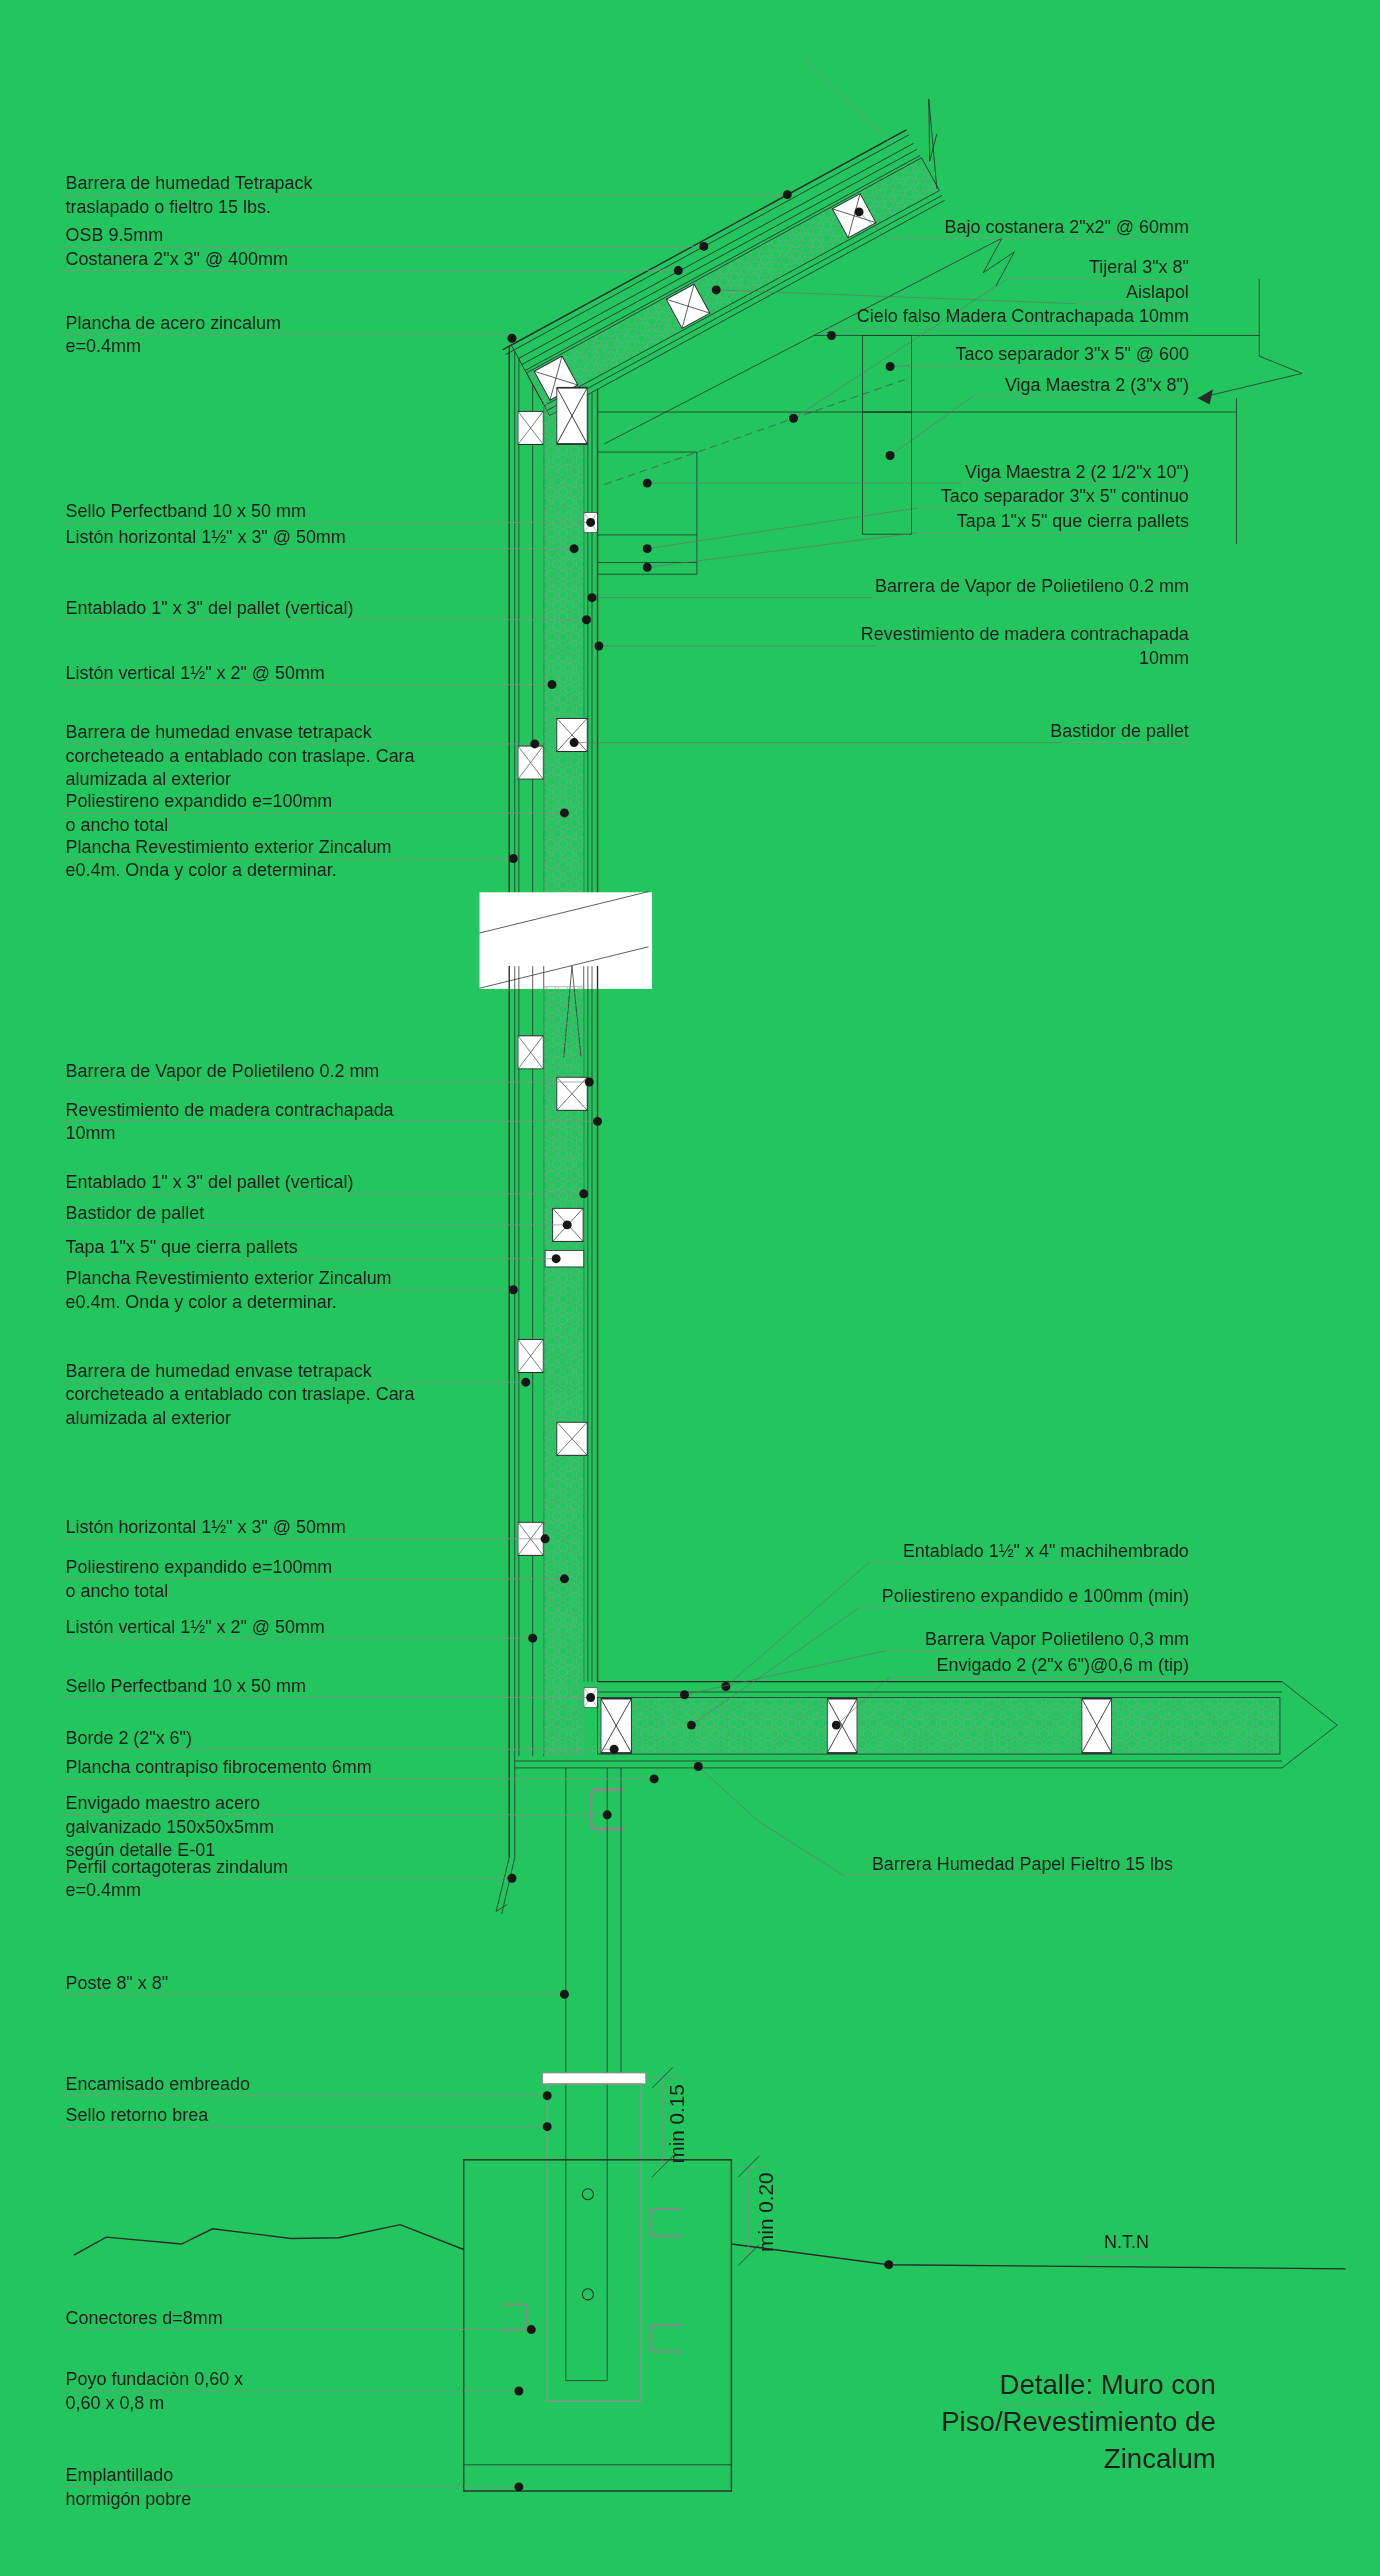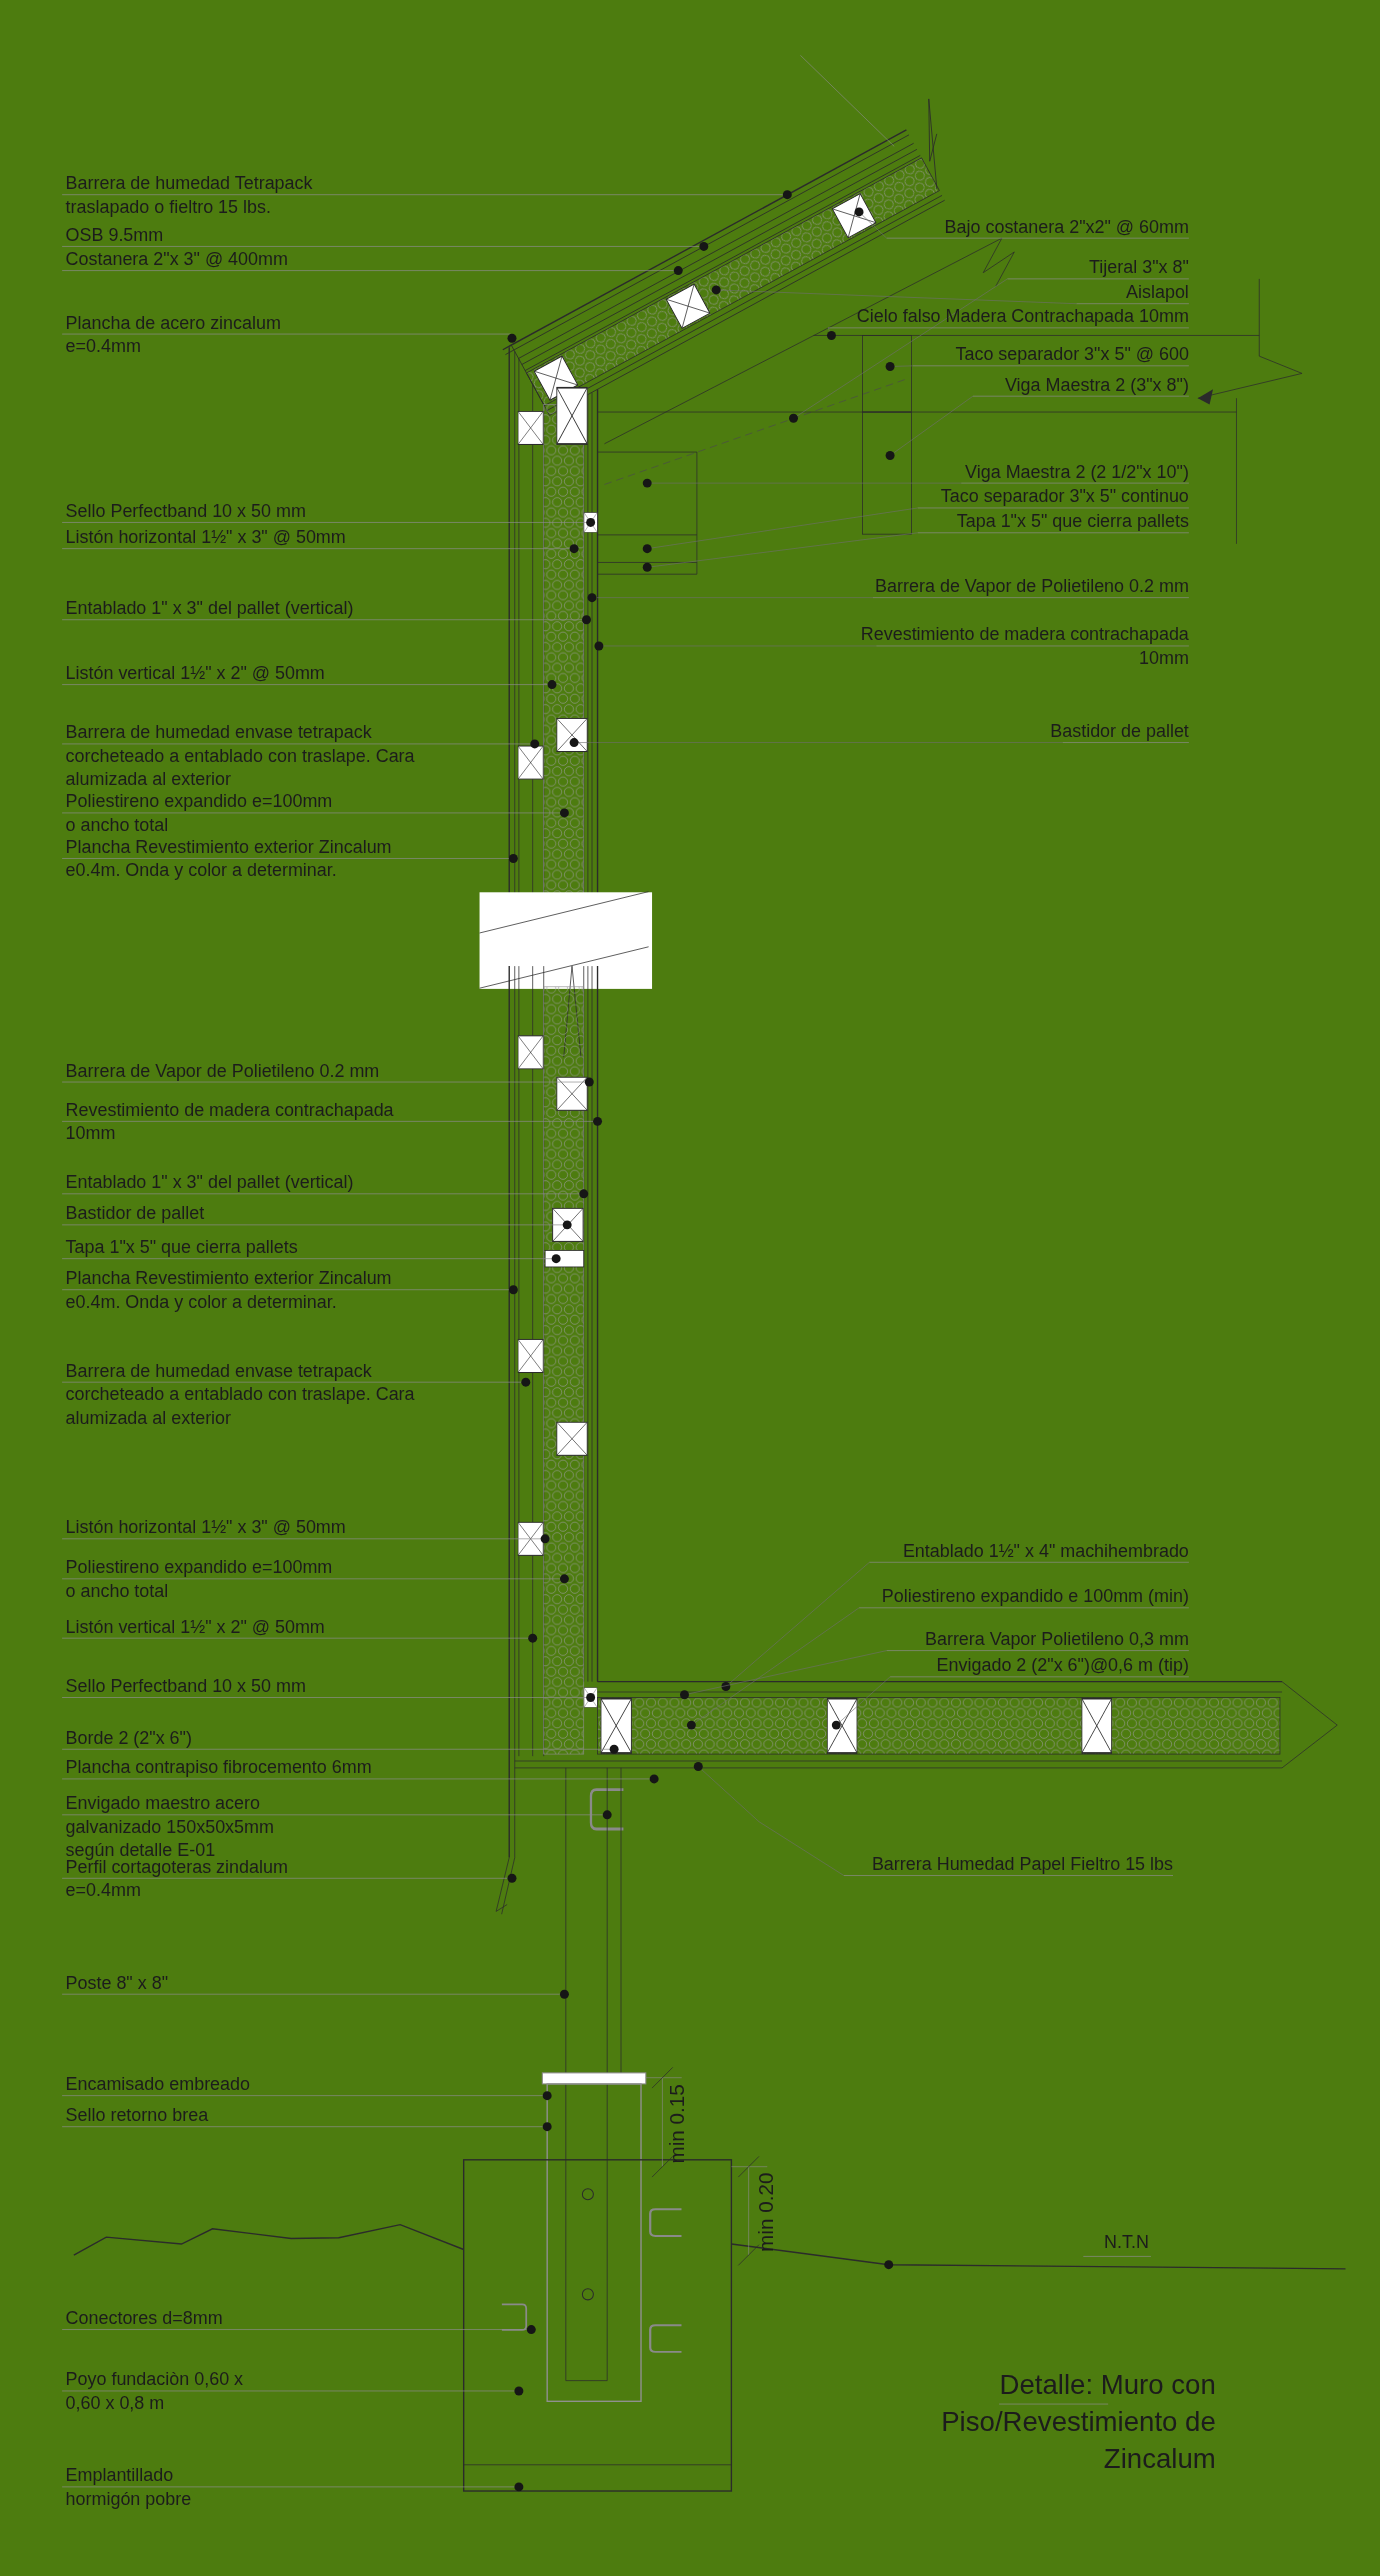--- a/index.html
+++ b/index.html
@@ -1,16 +1,16 @@
 <!DOCTYPE html>
 <html style="font-size:11px"><head>
 <meta charset="utf-8">
 <style>
   html,body{margin:0;padding:0;background:#ffffff;}
-  .stage{width:1380px;height:2576px;position:relative;background:#4d7c0f;}
+  .stage{width:1380px;height:2576px;position:relative;background:#22c55e;}
   svg{display:block;}
   text{font-family:"Liberation Sans",sans-serif;font-size:26px;fill:#1c1c1c;}
   .r{text-anchor:end;}
   .ttl{font-size:40px;}
   .dim{font-size:30px;text-anchor:middle;}
   .ntn{font-size:26px;text-anchor:end;}
   .s1{stroke:#2b2b2b;stroke-width:1.1;fill:none;}
   .s2{stroke:#2b2b2b;stroke-width:2;fill:none;}
   .thin{stroke:#8c8c8c;stroke-width:0.9;fill:none;}
   .lead{stroke:#6e6e6e;stroke-width:0.9;fill:none;}

